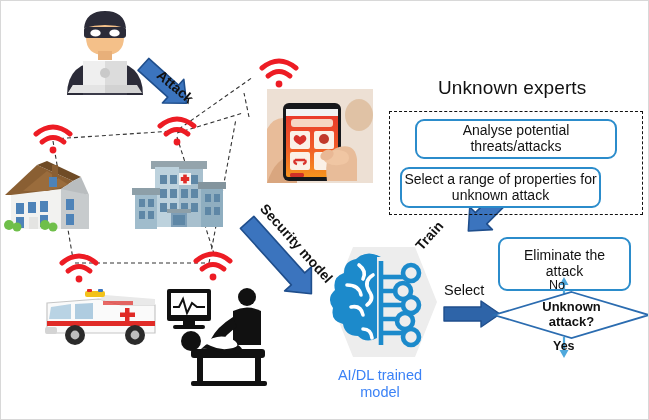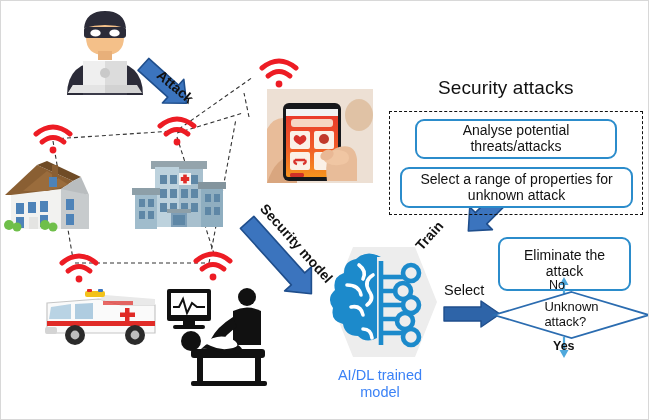--- a/index.html
+++ b/index.html
@@ -26,21 +26,21 @@
     position:absolute;font-size:19px;color:#111;letter-spacing:.1px;
     white-space:nowrap;
   }
 
   
   .diamond-wrap{position:absolute;}
   .diamond-wrap svg{display:block;overflow:visible;}
   .diamond-label{
     position:absolute;left:0;top:0;width:100%;height:100%;
     display:flex;flex-direction:column;align-items:center;justify-content:center;
-    font-size:13px;color:#111;line-height:1.15;text-align:left;
+    font-size:13px;color:#111;line-height:1.15;text-align:center;font-weight:bold;
   }
   .flowlabel{position:absolute;font-size:12.5px;color:#111;white-space:nowrap;}
 
   
   .blockarrow{position:absolute;}
   .blockarrow svg{display:block;overflow:visible;}
   .arrowlabel{
     position:absolute;font-size:14px;color:#111;white-space:nowrap;
     font-weight:400;transform-origin:left center;
   }
@@ -397,28 +397,28 @@
   </div>
   <div class="arrowlabel nosel" style="left:417px;top:239px;transform:rotate(-48deg);font-size:14px;font-weight:600;">Train</div>
 
   <div class="blockarrow" style="left:442px;top:300px;width:60px;height:26px;">
     <svg viewBox="0 0 60 26" width="60" height="26">
       <path d="M1 6 L38 6 L38 0 L57 13 L38 26 L38 20 L1 20 Z" fill="#2E64A8" stroke="#1F4E8C" stroke-width="1.4" stroke-linejoin="round"></path>
     </svg>
   </div>
   <div class="arrowlabel nosel" style="left:443px;top:281px;font-size:14.5px;">Select</div>
 
-  <div class="title nosel" style="left:437px;top:76px;">Security attacks</div>
+  <div class="title nosel" style="left:437px;top:76px;">Unknown experts</div>
 
   <div class="expert-group" style="left:388px;top:110px;width:254px;height:104px;"></div>
 
   <div class="rbox" style="left:414px;top:118px;width:202px;height:40px;white-space:pre-line;">Analyse potential
 threats/attacks</div>
 
-  <div class="rbox" style="left:399px;top:166px;width:233px;height:41px;white-space:pre-line;">Select a range of properties for
+  <div class="rbox" style="left:399px;top:166px;width:201px;height:41px;white-space:pre-line;">Select a range of properties for
 unknown attack</div>
 
   <div class="rbox" style="left:497px;top:236px;width:133px;height:54px;white-space:pre-line;">Eliminate the
 attack</div>
 
   <svg class="abs" style="left:556px;top:276px;width:14px;height:18px;" viewBox="0 0 14 18">
     <line x1="7" y1="18" x2="7" y2="5" stroke="#4FA8DC" stroke-width="2.2"></line>
     <path d="M7 0 L11.5 8 L2.5 8 Z" fill="#4FA8DC"></path>
   </svg>
   <div class="flowlabel nosel" style="left:548px;top:277px;">No</div>

